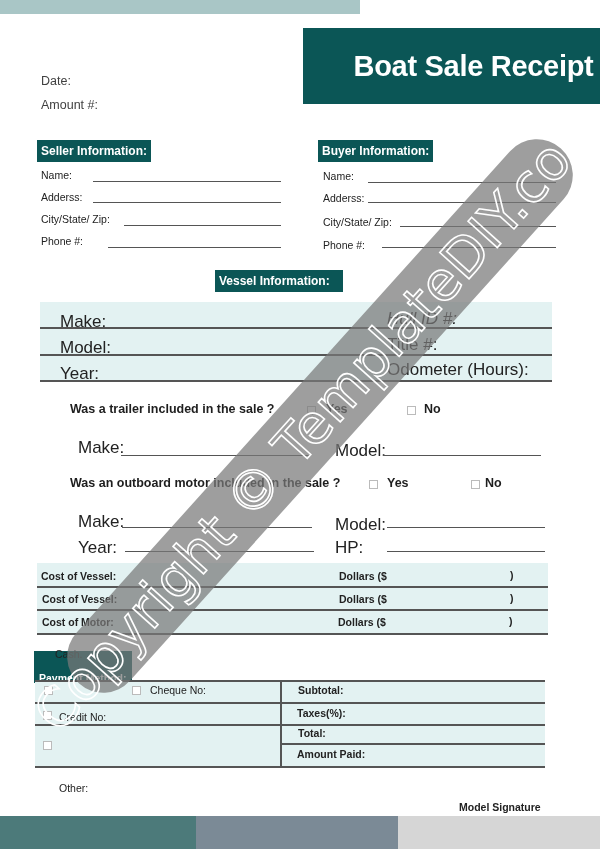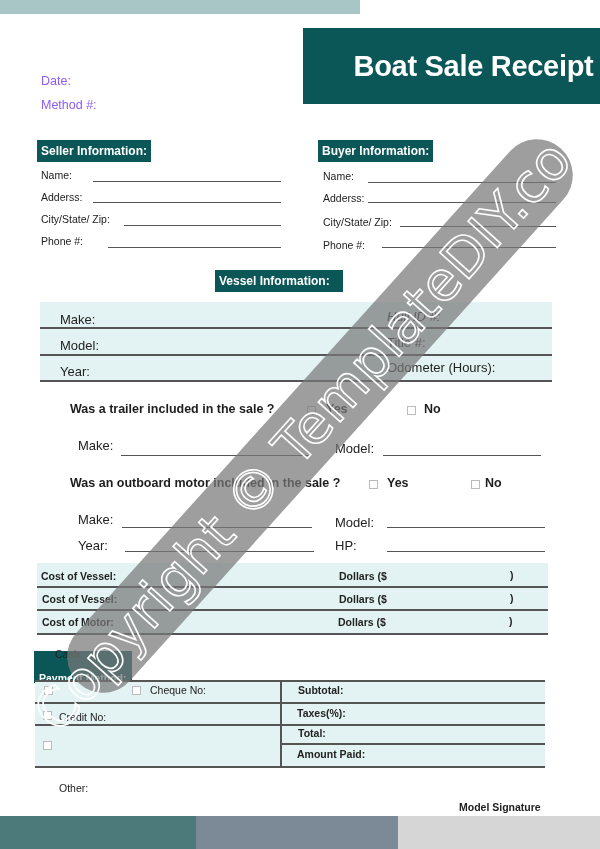--- a/index.html
+++ b/index.html
@@ -18,38 +18,38 @@
 
   
   .title-box {
     left: 303px; top: 28px; width: 297px; height: 76px;
     background: #0b5656;
     display: flex; align-items: center; justify-content: center;
     color: #ffffff; font-weight: bold; font-size: 29px; letter-spacing: -0.3px;
     font-family: "Liberation Sans", sans-serif;
     padding-left: 44px;
   }
-  .meta-label { font-size: 12.5px; color: #8b5cf6; font-family: "Liberation Sans", sans-serif; }
+  .meta-label { font-size: 12.5px; color: #404040; font-family: "Liberation Sans", sans-serif; }
 
   
   .tag {
     background: #0b5656; color: #ffffff; font-weight: bold;
     font-size: 12px; padding: 0 4px; height: 22px; line-height: 22px;
     font-family: "Liberation Sans", sans-serif; white-space: nowrap;
   }
 
   
   .field-label { font-size: 10.5px; font-family: "Liberation Sans", sans-serif; color: #222; white-space: nowrap; }
   .uline { height: 1px; background: #555; }
 
   
   .band { background: #e3f2f2; }
   .hline { height: 1.5px; background: #555; }
   .vline { width: 1.5px; background: #555; }
-  .v-label { font-size: 13px; font-family: "Liberation Sans", sans-serif; color: #222; white-space: nowrap; }
+  .v-label { font-size: 17px; font-family: "Liberation Sans", sans-serif; color: #222; white-space: nowrap; }
   .q-label { font-size: 12.5px; font-weight: bold; font-family: "Liberation Sans", sans-serif; color: #1e1e1e; white-space: nowrap; }
   .cb {
     width: 9px; height: 9px; border: 1px solid #bbb; background: #fff;
   }
   .cost-label { font-size: 10.5px; font-weight: bold; font-family: "Liberation Sans", sans-serif; color: #222; white-space: nowrap; }
   .pay-label { font-size: 10.5px; font-family: "Liberation Sans", sans-serif; color: #222; white-space: nowrap; }
   .pay-bold { font-size: 10.5px; font-weight: bold; font-family: "Liberation Sans", sans-serif; color: #222; white-space: nowrap; }
 
   
   .bottom-1 { left: 0; top: 816px; width: 196px; height: 33px; background: #4c7a7a; }
@@ -75,21 +75,21 @@
 </style>
 </head>
 <body>
 
 <div class="abs top-bar"></div>
 
 <div class="abs title-box">
   <span>Boat Sale Receipt</span>
 </div>
 <div class="abs meta-label" style="left:41px; top:74px;">Date:</div>
-<div class="abs meta-label" style="left:41px; top:98px;">Method #:</div>
+<div class="abs meta-label" style="left:41px; top:98px;">Amount #:</div>
 
 <div class="abs tag" style="left:37px; top:140px;">Seller Information:</div>
 <div class="abs field-label" style="left:41px; top:169px;">Name:</div>
 <div class="abs uline" style="left:93px; top:181px; width:188px;"></div>
 <div class="abs field-label" style="left:41px; top:191px;">Adderss:</div>
 <div class="abs uline" style="left:93px; top:202px; width:188px;"></div>
 <div class="abs field-label" style="left:41px; top:213px;">City/State/ Zip:</div>
 <div class="abs uline" style="left:124px; top:225px; width:157px;"></div>
 <div class="abs field-label" style="left:41px; top:235px;">Phone #:</div>
 <div class="abs uline" style="left:108px; top:247px; width:173px;"></div>

